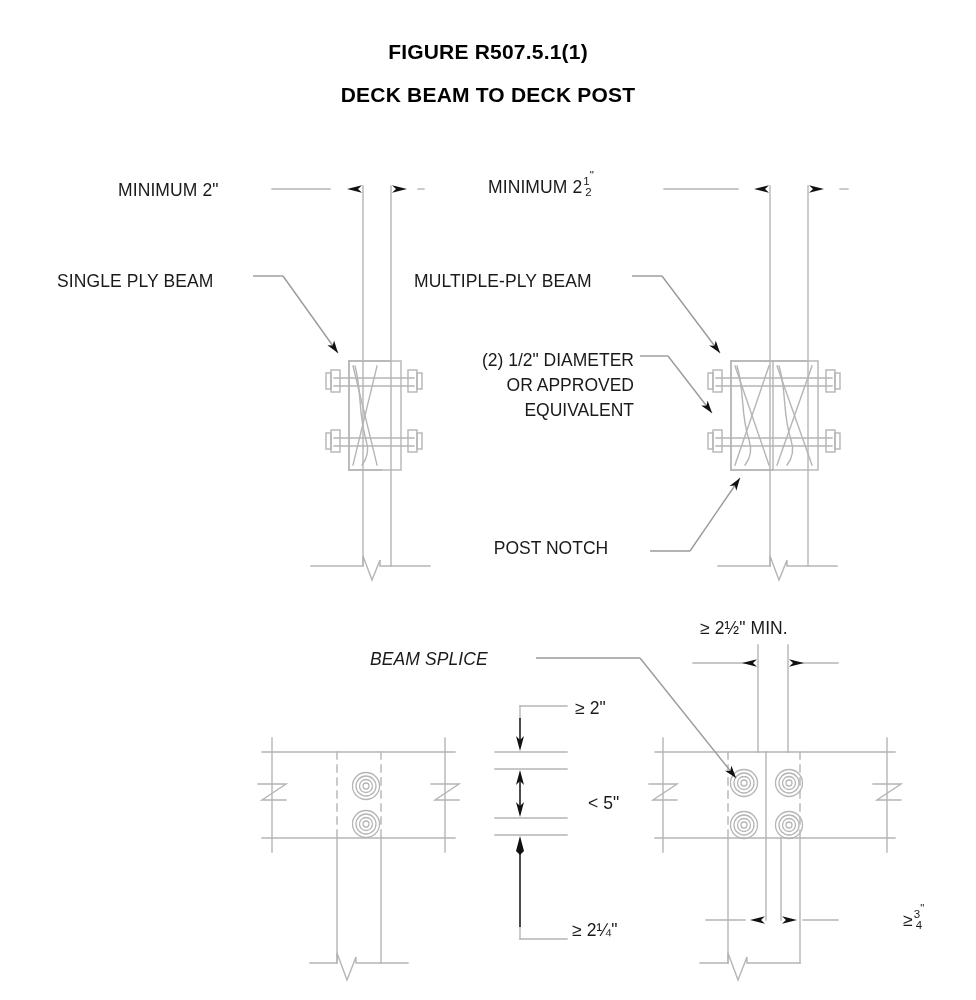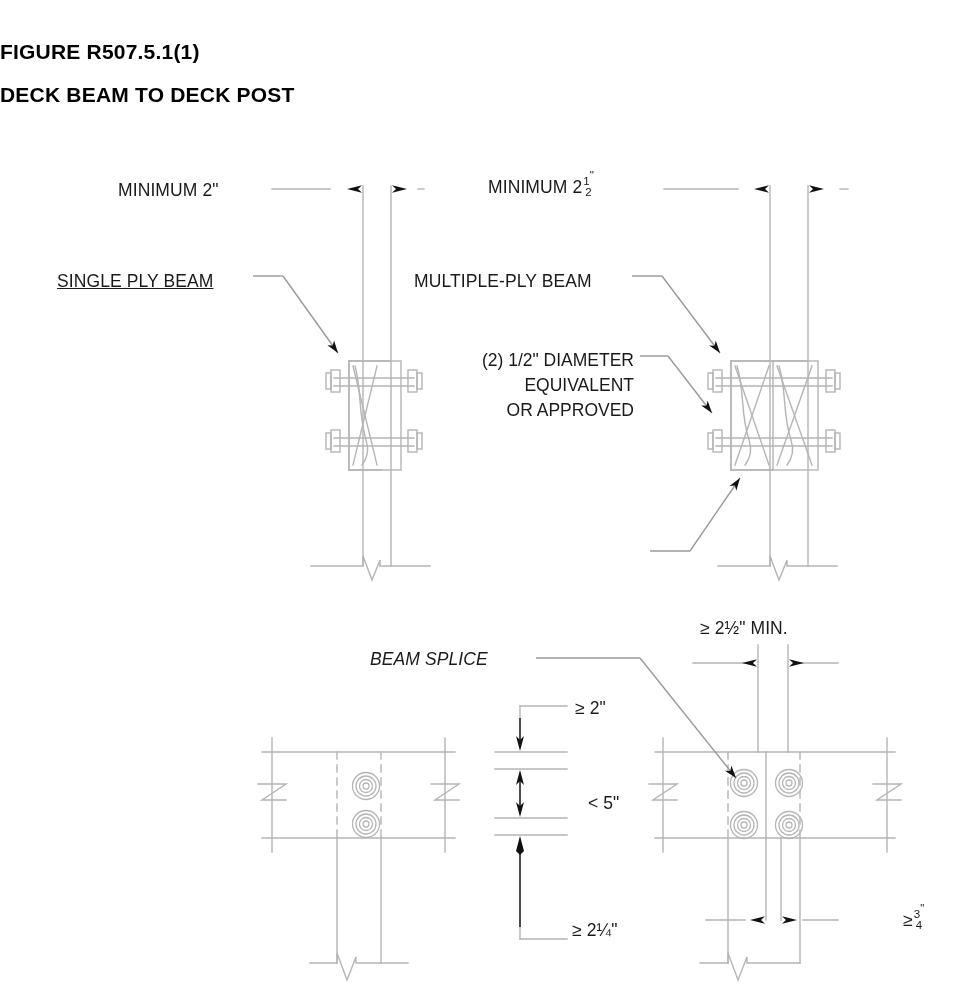--- a/index.html
+++ b/index.html
@@ -1,47 +1,48 @@
 <!DOCTYPE html>
 <html><head>
 <meta charset="utf-8">
 <style>
   html,body{margin:0;padding:0;background:#fff;}
   body{width:976px;height:1000px;position:relative;
        font-family:"Liberation Sans",sans-serif;color:#000;overflow:hidden;}
   #fig{position:absolute;inset:0;}
-  .ttl{position:absolute;width:100%;font-weight:bold;font-size:21px;letter-spacing:.2px;}
+  .ttl{position:absolute;width:100%;text-align:center;font-weight:bold;font-size:21px;letter-spacing:.2px;}
   .lbl{position:absolute;font-size:17.5px;color:#1a1a1a;white-space:nowrap;letter-spacing:.1px;}
   .blk{position:absolute;font-size:17.5px;color:#1a1a1a;line-height:25px;white-space:nowrap;}
   .frac{display:inline-block;vertical-align:-0.42em;text-align:center;font-size:11.5px;line-height:11px;
         margin-left:1px;position:relative;top:-2px;}
   .frac .n{display:block;}
   .frac .d{display:block;}
   .ins{font-size:11.5px;vertical-align:0.5em;}
 </style>
 </head>
 <body>
 
 <div class="ttl" style="top:40px;">FIGURE R507.5.1(1)</div>
 <div class="ttl" style="top:83px;">DECK BEAM TO DECK POST</div>
 
 <div class="lbl" style="left:118px;top:180px;">MINIMUM 2"</div>
 
 <div class="lbl" style="left:488px;top:172px;"><span>MINIMUM 2</span><span class="frac"><span class="n"><span>1</span><span class="ins">"</span></span><span class="d">2</span></span></div>
 
-<div class="lbl" style="left:57px;top:271px;text-decoration:underline;">SINGLE PLY BEAM</div>
+<div class="lbl" style="left:57px;top:271px;">SINGLE PLY BEAM</div>
 <div class="lbl" style="left:414px;top:271px;">MULTIPLE-PLY BEAM</div>
 
 <div class="blk r" style="left:386px;top:348px;width:248px;text-align:right;">
   <div>(2) 1/2" DIAMETER</div>
+  <div>OR APPROVED</div>
   <div>EQUIVALENT</div>
-  <div>OR APPROVED</div>
 </div>
 
 <div class="blk c" style="left:442px;top:536px;width:218px;text-align:center;">
+  <div>POST NOTCH</div>
 </div>
 
 <div class="lbl" style="left:700px;top:618px;">≥ 2½" MIN.</div>
 
 <div class="lbl" style="left:370px;top:649px;font-style:italic;">BEAM SPLICE</div>
 
 <div class="lbl" style="left:575px;top:698px;">≥ 2"</div>
 <div class="lbl" style="left:588px;top:793px;">&lt; 5"</div>
 <div class="lbl" style="left:572px;top:920px;">≥ 2¼"</div>
 

